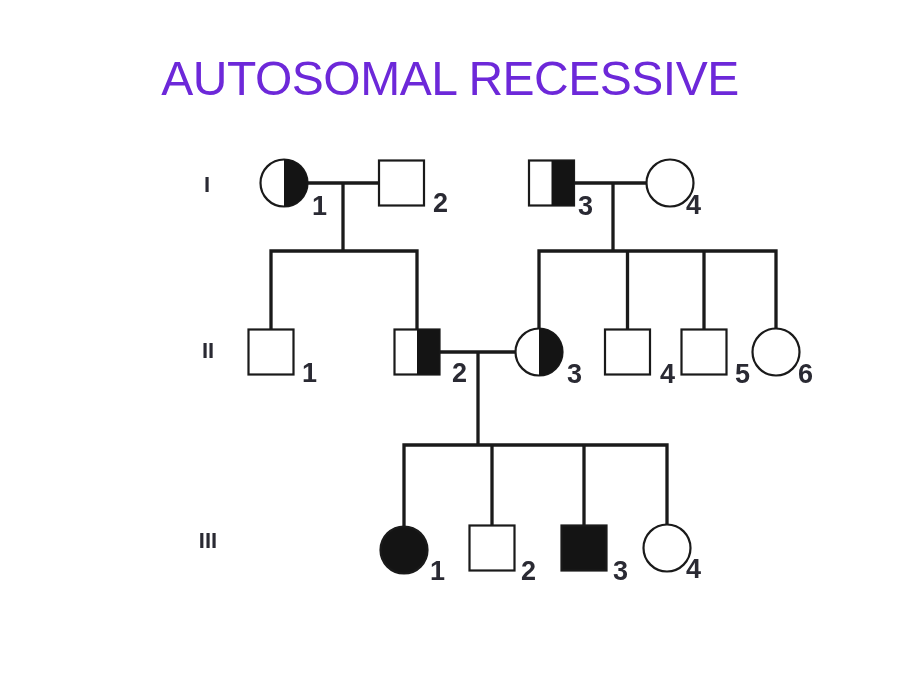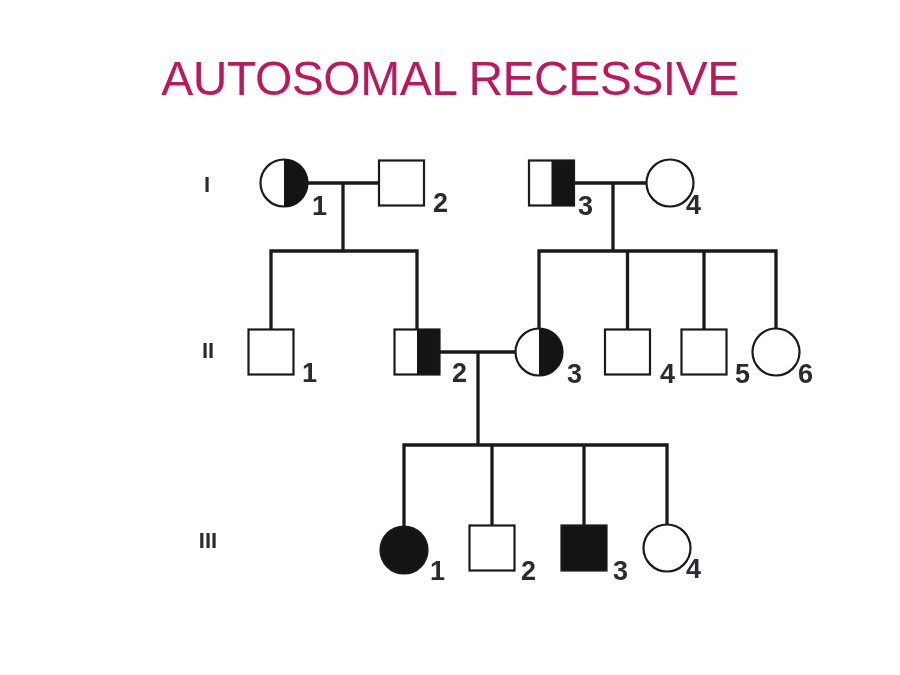--- a/index.html
+++ b/index.html
@@ -15,21 +15,21 @@
     position: absolute;
     top: 55px;
     left: 0;
     width: 100%;
     margin: 0;
     text-align: center;
     font-family: "Liberation Sans", sans-serif;
     font-size: 48px;
     font-weight: 400;
     letter-spacing: -0.5px;
-    color: #be185d;
+    color: #6d28d9;
     line-height: 1;
   }
   svg.pedigree {
     position: absolute;
     top: 0;
     left: 0;
   }
   svg .num {
     font-family: "Liberation Sans", sans-serif;
     font-size: 27px;

